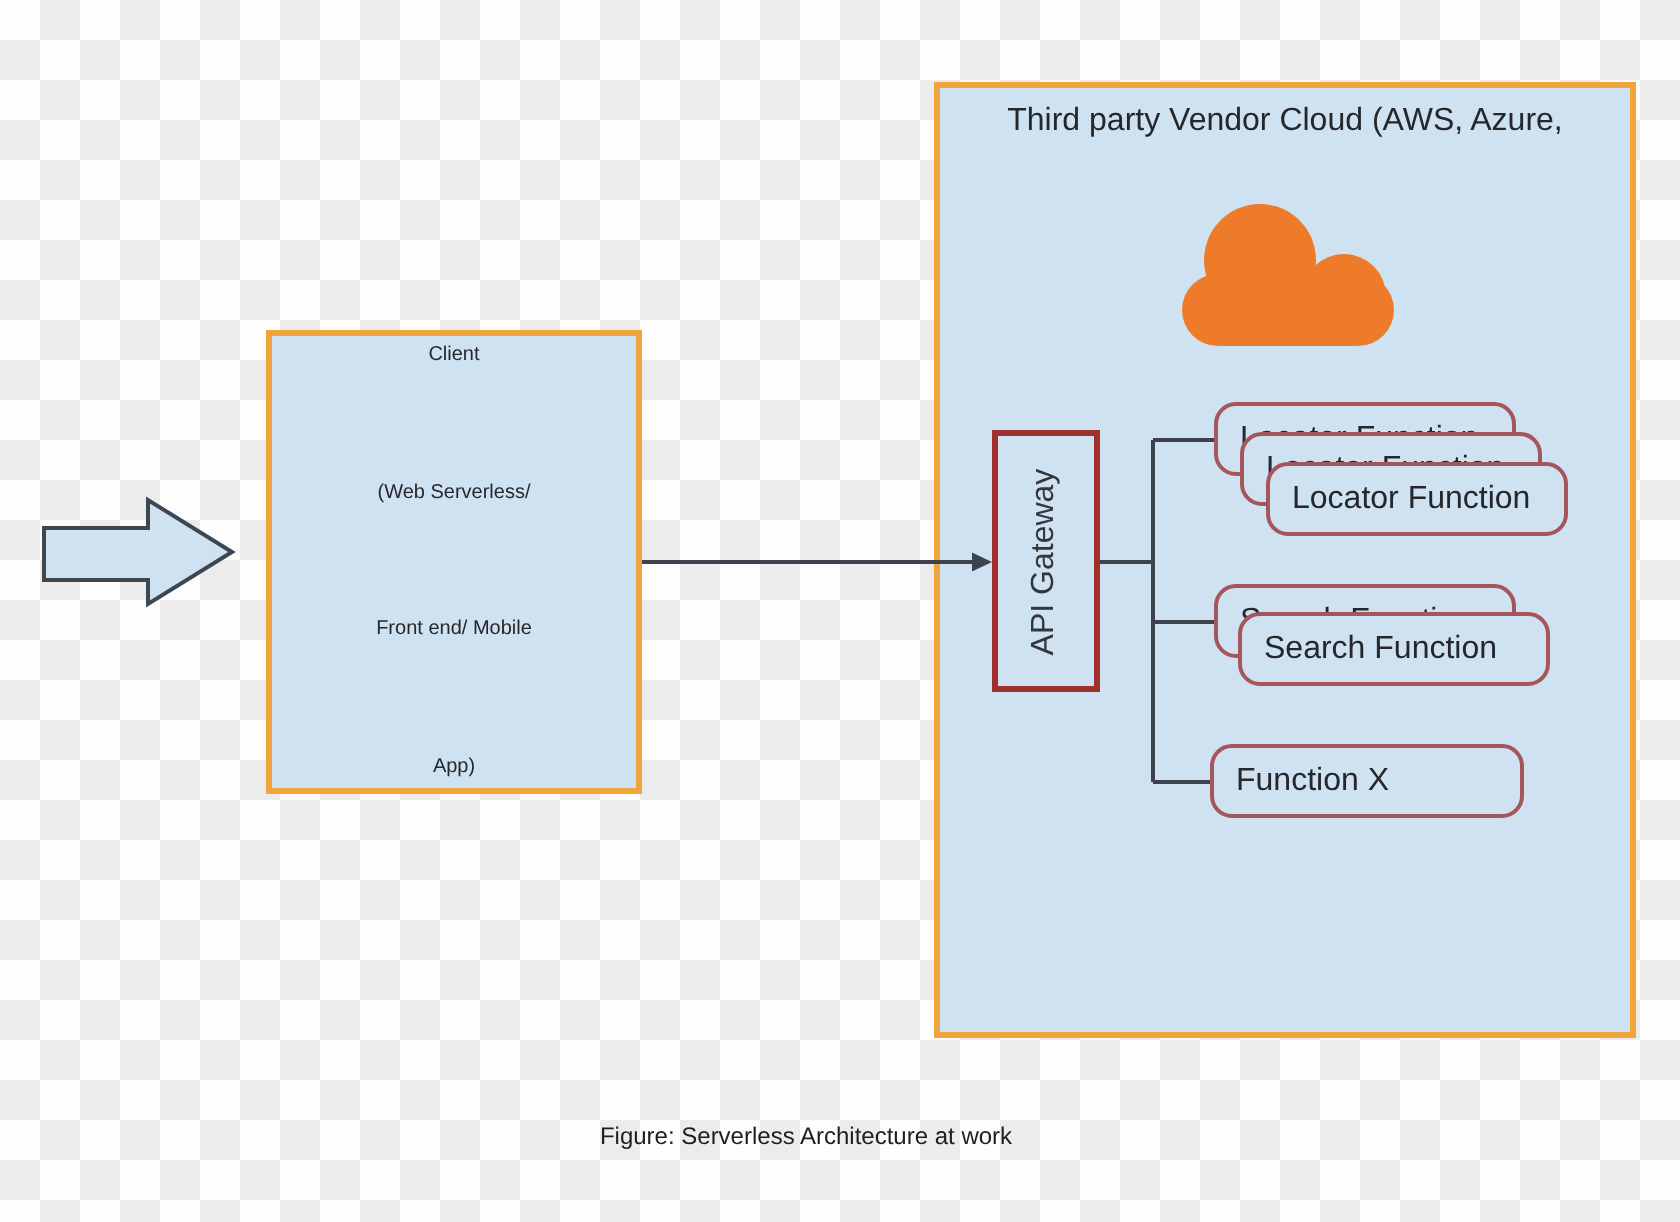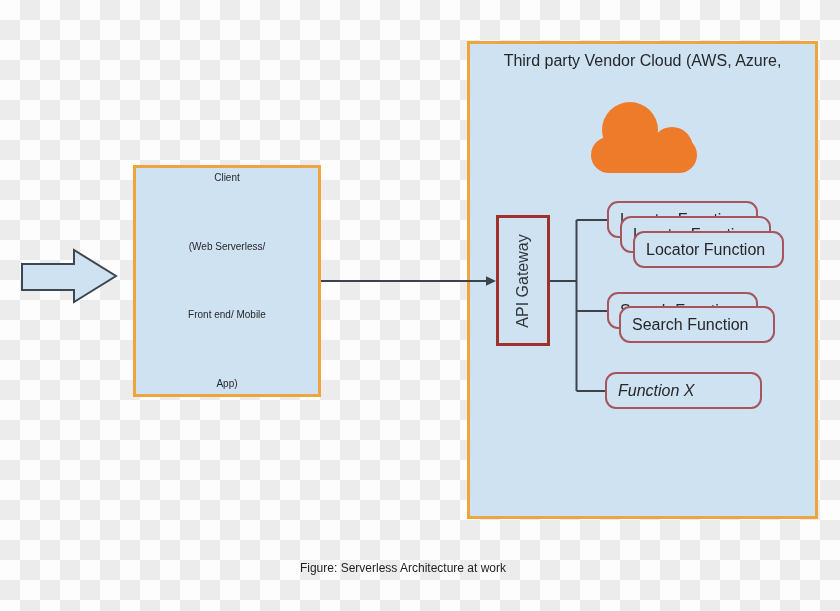--- a/index.html
+++ b/index.html
@@ -84,21 +84,21 @@
     align-items: center;
     padding-left: 11px;
     font-size: 16px;
     color: #26272a;
   }
   .fn-locator-1 { left: 607px; top: 201px; }
   .fn-locator-2 { left: 620px; top: 216px; }
   .fn-locator-3 { left: 633px; top: 231px; }
   .fn-search-1  { left: 607px; top: 292px; }
   .fn-search-2  { left: 619px; top: 306px; width: 156px; }
-  .fn-x         { left: 605px; top: 372px; width: 157px; font-style: italic; }
+  .fn-x         { left: 605px; top: 372px; width: 157px; }
 
   .caption {
     position: absolute;
     left: 0; top: 561px;
     width: 806px;
     text-align: center;
     font-size: 12px;
     color: #1d1e20;
   }
 

